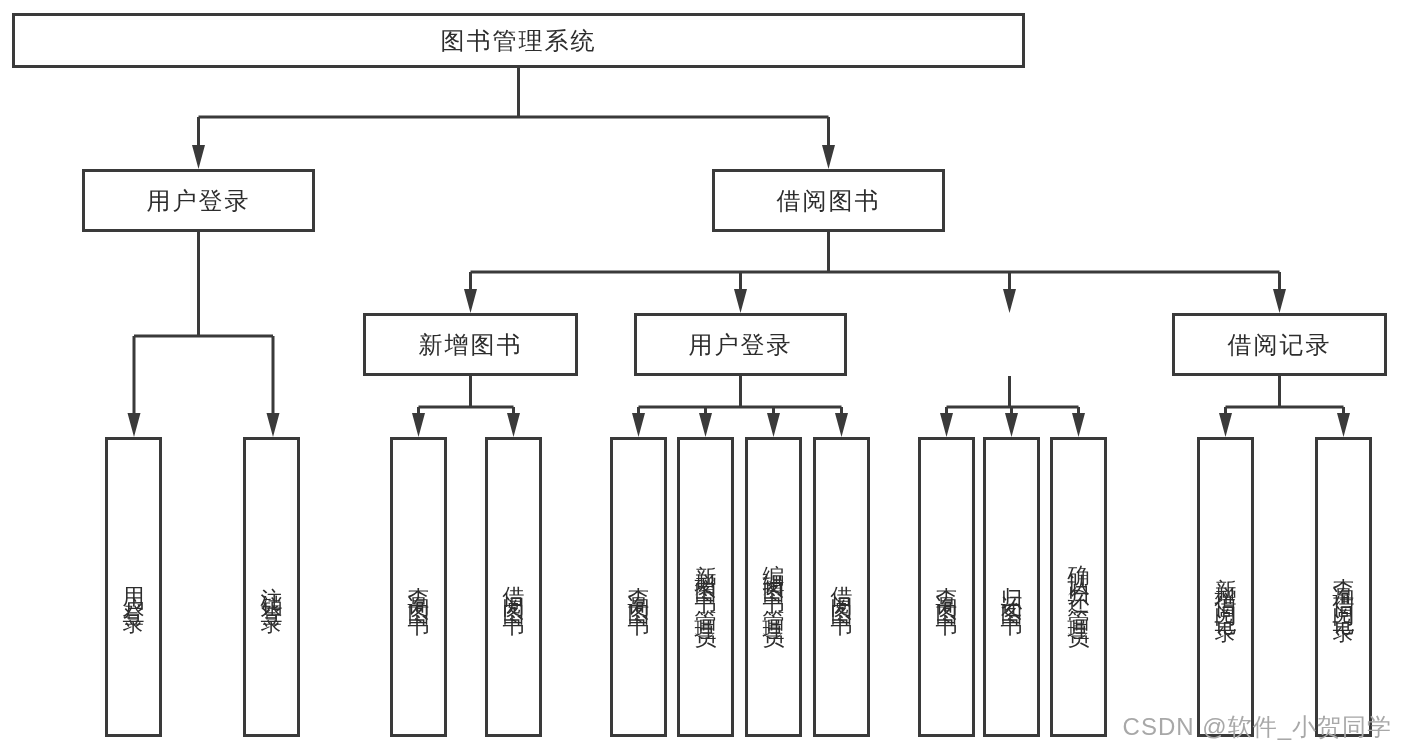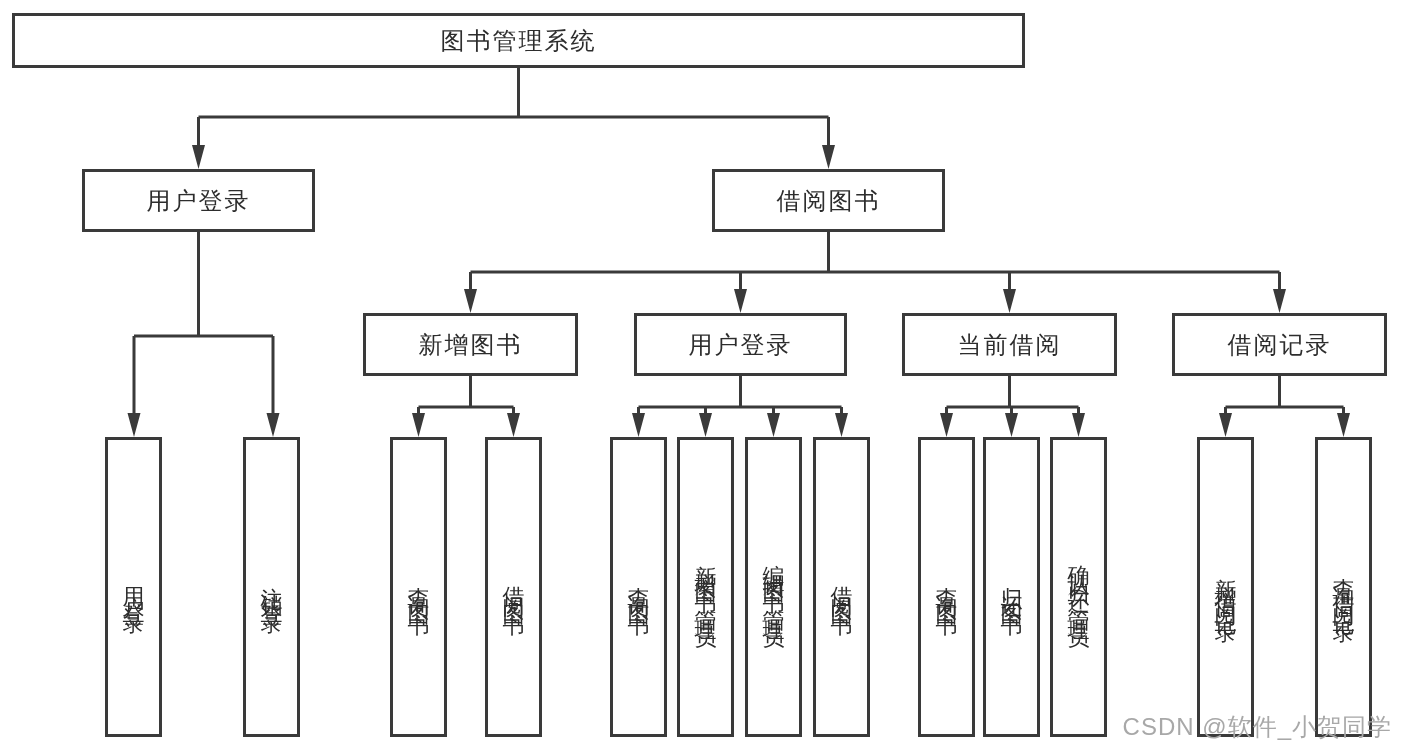--- a/index.html
+++ b/index.html
@@ -106,21 +106,20 @@
       M1337 413 L1350 413 L1343.5 437 Z"></path>
   </svg>
 
   <div class="box" style="left:12px; top:13px; width:1013px; height:55px;">图书管理系统</div>
 
   <div class="box" style="left:82px; top:169px; width:233px; height:63px;">用户登录</div>
   <div class="box" style="left:712px; top:169px; width:233px; height:63px;">借阅图书</div>
 
   <div class="box" style="left:363px; top:313px; width:215px; height:63px;">新增图书</div>
   <div class="box" style="left:634px; top:313px; width:213px; height:63px;">用户登录</div>
-  <div class="box" style="left:902px; top:313px; width:215px; height:63px;">当前借阅</div>
   <div class="box" style="left:1172px; top:313px; width:215px; height:63px;">借阅记录</div>
 
   <div class="vbox" style="left:105px;">用户登录</div>
   <div class="vbox" style="left:243px;">注销登录</div>
 
   <div class="vbox" style="left:390px;">查询图书</div>
   <div class="vbox" style="left:485px;">借阅图书</div>
 
   <div class="vbox" style="left:610px;">查询图书</div>
   <div class="vbox" style="left:677px;">新增图书（管理员）</div>

